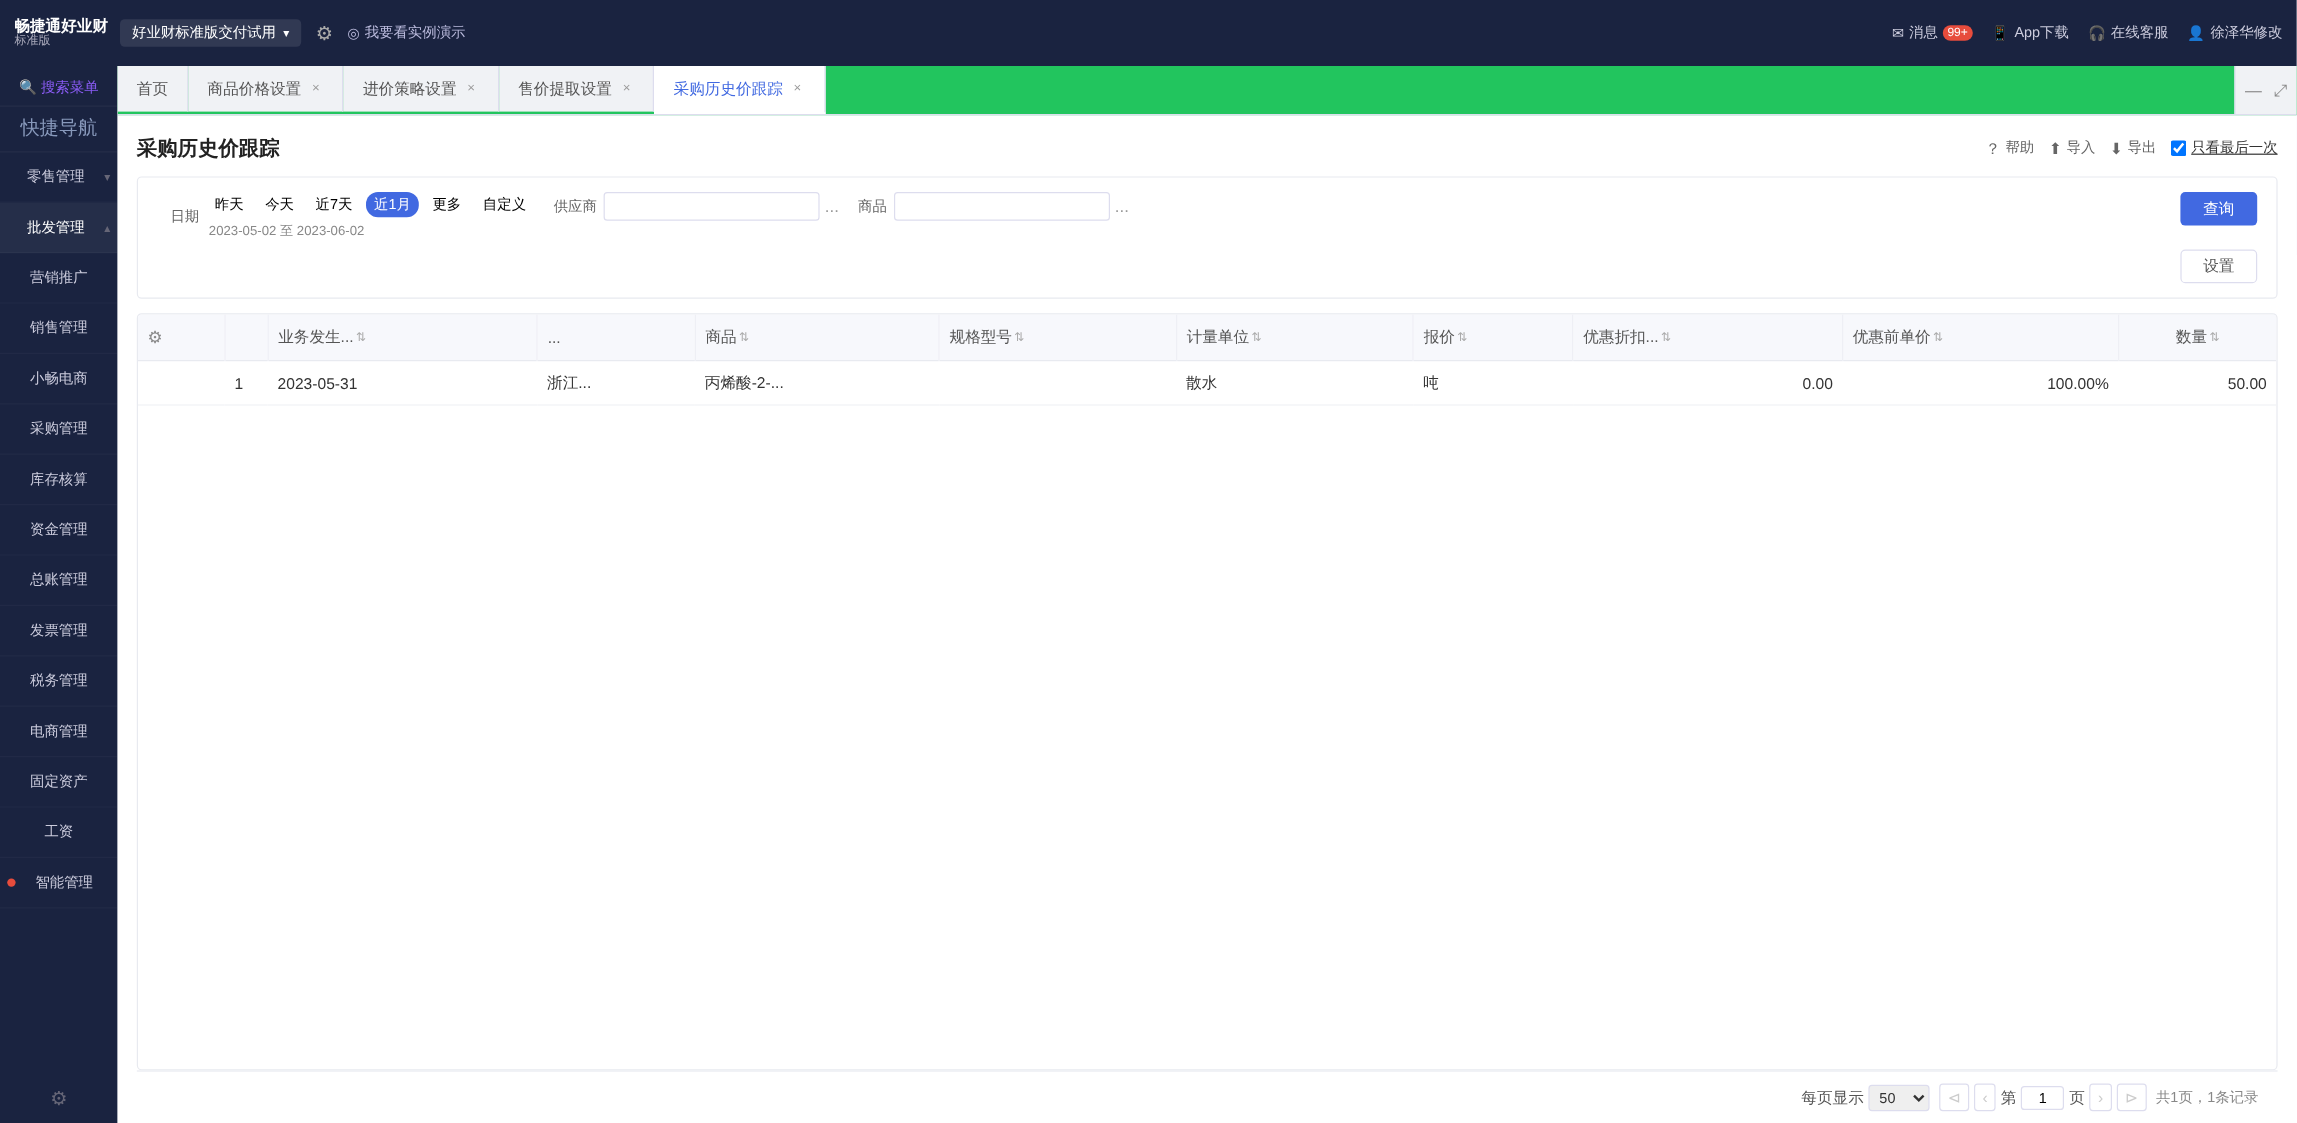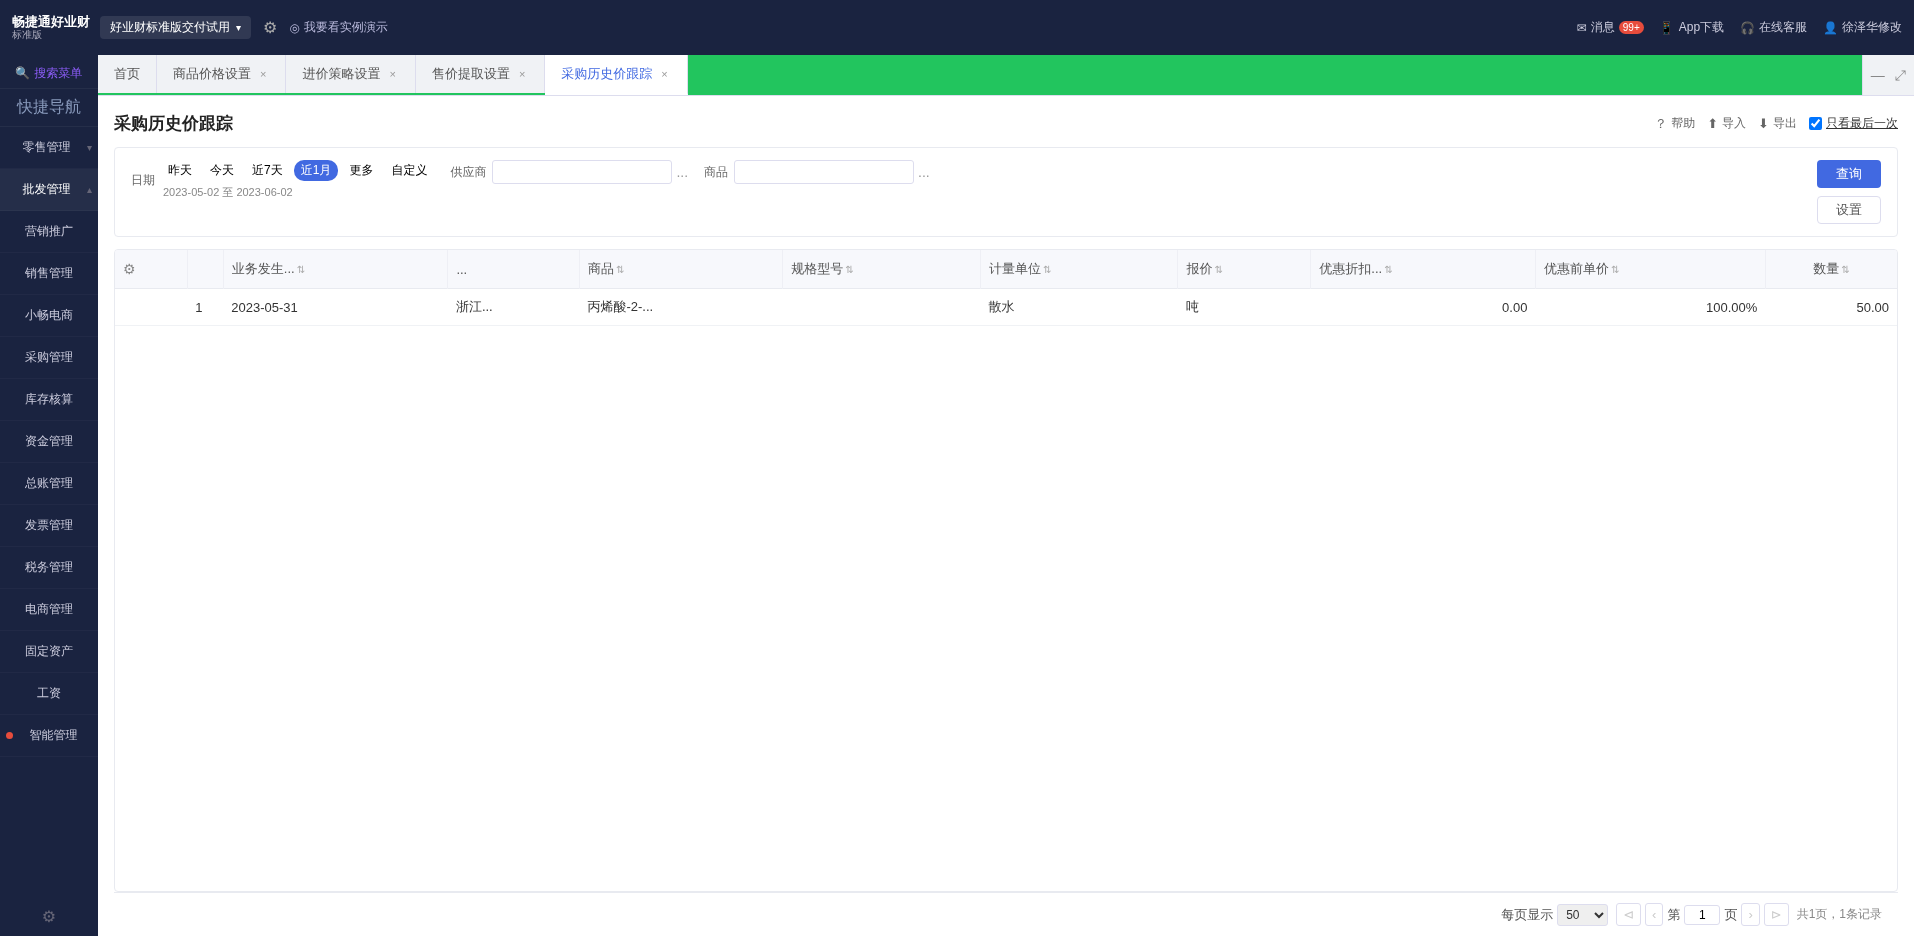--- a/index.html
+++ b/index.html
@@ -265,20 +265,21 @@
       display: flex;
       align-items: flex-start;
       gap: 16px;
       flex-wrap: wrap;
     }
     .filter-row {
       display: flex;
       align-items: flex-start;
       gap: 16px;
       flex: 1;
+      margin-left: 11px;
     }
     .filter-group {
       display: flex;
       align-items: center;
       gap: 6px;
     }
     .filter-label {
       color: #666;
       font-size: 12px;
       white-space: nowrap;
@@ -327,21 +328,21 @@
       width: 180px;
     }
     .filter-dots {
       color: #999;
       font-size: 14px;
       cursor: pointer;
     }
     .filter-actions {
       display: flex;
       flex-direction: column;
-      gap: 8px;
+      gap: 20px;
     }
     .btn-query {
       background: #4169e1;
       color: #fff;
       border: none;
       border-radius: 4px;
       padding: 5px 18px;
       font-size: 13px;
       cursor: pointer;
     }

